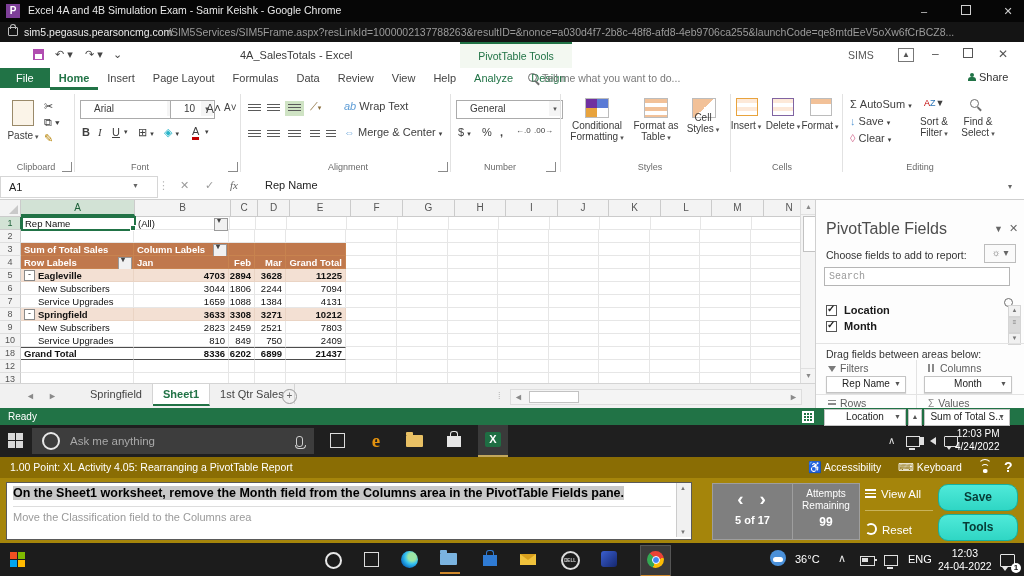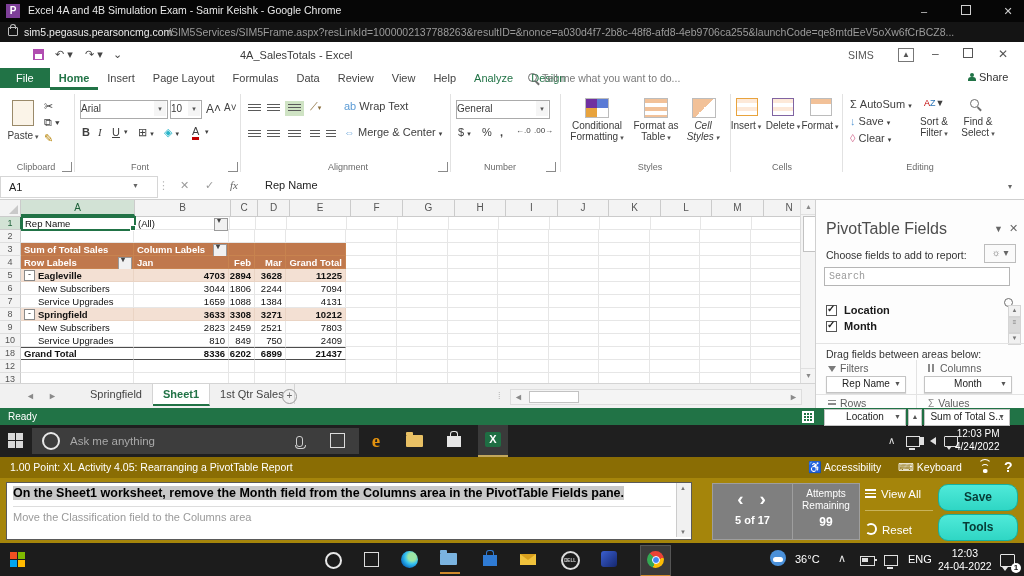--- a/index.html
+++ b/index.html
@@ -39,21 +39,21 @@
   #share-btn{left:968px;top:71px;font-size:11px;color:#333;}
   .person-ic{display:inline-block;width:8px;height:8px;position:relative;margin-right:3px;}
   .person-ic::before{content:"";position:absolute;left:2px;top:0;width:4px;height:4px;border-radius:50%;background:#217346;}
   .person-ic::after{content:"";position:absolute;left:0;top:4px;width:8px;height:4px;border-radius:3px 3px 0 0;background:#217346;}
 
   
   #ribbon{left:0;top:92px;width:1024px;height:82px;background:#fff;border-bottom:1px solid #d8d8d8;font-size:10px;color:#3b3b3b;}
   .gdiv{position:absolute;top:2px;bottom:2px;width:1px;background:#e2e2e2;}
   .glabel{position:absolute;bottom:2px;font-size:9px;color:#6a6a6a;text-align:center;}
   .launcher{position:absolute;bottom:2px;width:9px;height:9px;border-right:1px solid #8a8a8a;border-bottom:1px solid #8a8a8a;font-size:7px;color:#8a8a8a;}
-  .combo{position:absolute;height:17px;border:1px solid #ababab;background:#fff;font-size:10px;line-height:16px;padding-left:0;}
+  .combo{position:absolute;height:17px;border:1px solid #ababab;background:#fff;font-size:10px;line-height:16px;padding-left:13px;}
   .combo .ca{position:absolute;right:1px;top:0;width:12px;height:15px;background:#f5f5f5;color:#555;font-size:7px;text-align:center;line-height:15px;}
   .ric{position:absolute;font-size:11px;color:#404040;}
   .bars{position:absolute;width:13px;height:9px;background:repeating-linear-gradient(#5a5a5a 0 1px,transparent 1px 3px);}
   .bars.sel{outline:3px solid #cfe3c4;background-color:#cfe3c4;}
   .iconbox{position:absolute;width:22px;height:18px;border:1px solid #bcbcbc;}
   .dd-a::after{content:"▾";font-size:7px;color:#555;margin-left:2px;}
   .biglab{position:absolute;text-align:center;font-size:10px;color:#3b3b3b;line-height:11px;}
   .mag{position:relative;display:inline-block;width:7px;height:7px;border:1.5px solid #6d6d6d;border-radius:50%;}
   .mag::after{content:"";position:absolute;width:5px;height:1.5px;background:#6d6d6d;transform:rotate(45deg);right:-4px;bottom:-2px;}
 
@@ -131,21 +131,21 @@
     repeating-linear-gradient(90deg,#fff 0 1px,transparent 1px 3px);border:1px solid #fff;}
 
   
   .ov-dd{z-index:5;}
 
   
   #sim-taskbar{left:0;top:425px;width:1024px;height:32px;background:#1f1f1f;border-bottom:2px solid #8a6d04;}
   #sim-start{left:8px;top:8px;width:16px;height:16px;}
   .winlogo{display:grid;grid-template-columns:7px 7px;grid-template-rows:7px 7px;gap:1px;}
   .winlogo i{background:#d9d9d9;}
-  #sim-search{left:32px;top:3px;width:327px;height:26px;background:#3d3d3d;display:flex;align-items:center;}
+  #sim-search{left:32px;top:3px;width:282px;height:26px;background:#3d3d3d;display:flex;align-items:center;}
   #cortana-ring{width:14px;height:14px;border:2px solid #e8e8e8;border-radius:50%;margin:0 8px 0 10px;flex:none;}
   #sim-search input{background:transparent;border:none;outline:none;color:#b9b9b9;font-size:11.5px;width:200px;font-family:"Liberation Sans",sans-serif;}
   #sim-search input::placeholder{color:#a9a9a9;}
   .mic{width:5px;height:9px;border:1px solid #cfcfcf;border-radius:3px;position:relative;margin-left:24px;}
   .mic::after{content:"";position:absolute;left:-2px;bottom:-3px;width:9px;height:3px;border:1px solid #cfcfcf;border-top:none;border-radius:0 0 4px 4px;}
   .tbic{position:absolute;top:6px;width:20px;height:20px;}
   .taskview{border:1.5px solid #dcdcdc;width:13px;height:13px;margin:2px;}
   .edge-e{color:#e2920f;font-family:"Liberation Serif",serif;font-weight:bold;font-size:19px;line-height:20px;text-align:center;width:20px;}
   .folder{position:relative;width:17px;height:12px;background:#e8c064;border-radius:1px;margin-top:4px;}
   .folder::before{content:"";position:absolute;left:0;top:-3px;width:7px;height:3px;background:#e8c064;border-radius:1px 1px 0 0;}
@@ -242,20 +242,21 @@
     <div class="qat abs" style="left:55px;">↶ ▾</div>
     <div class="qat abs" style="left:85px;">↷ ▾</div>
     <div class="qat abs" style="left:113px;">⌄</div>
     <div id="xl-doc-title" class="abs">4A_SalesTotals - Excel</div>
     <div id="sims-label" class="abs">SIMS</div>
     <div class="ribbonopt abs">▲</div>
     <div class="xlctl abs" style="left:932px;">–</div>
     <div class="xlctl abs" style="left:963px;"><span class="sq" style="border-color:#555;"></span></div>
     <div class="xlctl abs" style="left:998px;">✕</div>
   </div>
+  <div id="ctx-tab" class="abs">PivotTable Tools</div>
 
   <div id="ribbon-tabs" class="abs"><span class="rtab t-file">File</span><span class="rtab t-active">Home</span><span class="rtab t-normal">Insert</span><span class="rtab t-normal">Page Layout</span><span class="rtab t-normal">Formulas</span><span class="rtab t-normal">Data</span><span class="rtab t-normal">Review</span><span class="rtab t-normal">View</span><span class="rtab t-normal">Help</span><span class="rtab t-context">Analyze</span><span class="rtab t-context">Design</span></div>
   <div id="tellme" class="abs"><span class="mag" style="margin-right:5px;"></span><span>Tell me what you want to do...</span></div>
   <div id="share-btn" class="abs"><span class="person-ic"></span><span>Share</span></div>
 
   <div id="ribbon" class="abs">
 
     <div class="iconbox" style="left:12px;top:8px;width:20px;height:24px;background:#fbf4e8;border-color:#9a8a6a;"></div>
     <div class="biglab" style="left:6px;top:38px;width:34px;"><span>Paste</span><span class="dd-a"></span></div>
     <div class="ric" style="left:44px;top:8px;">✂</div>
@@ -283,42 +284,42 @@
 
     <div class="bars" style="left:248px;top:12px;"></div>
     <div class="bars" style="left:267px;top:12px;"></div>
     <div class="bars sel" style="left:288px;top:12px;"></div>
     <div class="ric" style="left:310px;top:8px;color:#8a6d3b;">⟋<span style="font-size:7px;">▾</span></div>
     <div class="bars" style="left:248px;top:38px;"></div>
     <div class="bars" style="left:267px;top:38px;"></div>
     <div class="bars" style="left:288px;top:38px;"></div>
     <div class="bars" style="left:310px;top:38px;width:10px;"></div>
     <div class="bars" style="left:326px;top:38px;width:10px;"></div>
-    <div class="ric" style="left:344px;top:8px;"><span style="color:#5b9bd5;">ab</span> <span>Wrap Text</span></div>
+    <div class="ric" style="left:344px;top:8px;"><span style="color:#5b9bd5;font-style:italic;">ab</span> <span>Wrap Text</span></div>
     <div class="ric" style="left:344px;top:34px;"><span style="color:#5b9bd5;">⇔</span> <span>Merge &amp; Center</span> <span style="font-size:7px;">▾</span></div>
     <div class="glabel" style="left:318px;width:60px;">Alignment</div>
     <div class="launcher" style="left:438px;"></div>
     <div class="gdiv" style="left:450px;"></div>
 
     <div class="combo" style="left:456px;top:8px;width:92px;"><span>General</span><span class="ca">▾</span></div>
     <div class="ric" style="left:458px;top:34px;">$ <span style="font-size:7px;">▾</span></div>
     <div class="ric" style="left:482px;top:34px;">%</div>
     <div class="ric" style="left:500px;top:34px;font-weight:bold;">,</div>
     <div class="ric" style="left:516px;top:34px;font-size:8px;">←.0</div>
     <div class="ric" style="left:534px;top:34px;font-size:8px;">.00→</div>
     <div class="glabel" style="left:470px;width:60px;">Number</div>
     <div class="launcher" style="left:546px;"></div>
     <div class="gdiv" style="left:560px;"></div>
 
     <div class="iconbox" style="left:585px;top:6px;background:conic-gradient(#5b7bd5 0 25%,#fff 25% 50%,#e8a33d 50% 75%,#7030a0 75%);"></div>
     <div class="biglab" style="left:566px;top:28px;width:62px;"><span>Conditional Formatting</span><span class="dd-a"></span></div>
     <div class="iconbox" style="left:644px;top:6px;background:repeating-linear-gradient(#f2c198 0 4px,#fff 4px 8px);"></div>
     <div class="biglab" style="left:628px;top:28px;width:56px;"><span>Format as Table</span><span class="dd-a"></span></div>
     <div class="iconbox" style="left:692px;top:6px;background:linear-gradient(135deg,#f2c198 50%,#fff 50%);"></div>
-    <div class="biglab" style="left:680px;top:28px;width:46px;font-style:italic;"><span>Cell Styles</span><span class="dd-a"></span></div>
+    <div class="biglab" style="left:680px;top:20px;width:46px;"><span>Cell Styles</span><span class="dd-a"></span></div>
     <div class="glabel" style="left:620px;width:60px;">Styles</div>
     <div class="gdiv" style="left:730px;"></div>
 
     <div class="iconbox" style="left:736px;top:6px;width:20px;height:16px;background:repeating-linear-gradient(#fde9d9 0 4px,#fff 4px 8px);border-color:#e8a33d;"></div>
     <div class="biglab" style="left:728px;top:28px;width:36px;"><span>Insert</span><span class="dd-a"></span></div>
     <div class="iconbox" style="left:772px;top:6px;width:20px;height:16px;background:repeating-linear-gradient(#fde9d9 0 4px,#fff 4px 8px);border-color:#8064a2;"></div>
     <div class="biglab" style="left:764px;top:28px;width:38px;"><span>Delete</span><span class="dd-a"></span></div>
     <div class="iconbox" style="left:810px;top:6px;width:20px;height:16px;background:linear-gradient(#f2c198 30%,#fff 30%);"></div>
     <div class="biglab" style="left:800px;top:28px;width:40px;"><span>Format</span><span class="dd-a"></span></div>
     <div class="glabel" style="left:752px;width:60px;">Cells</div>

